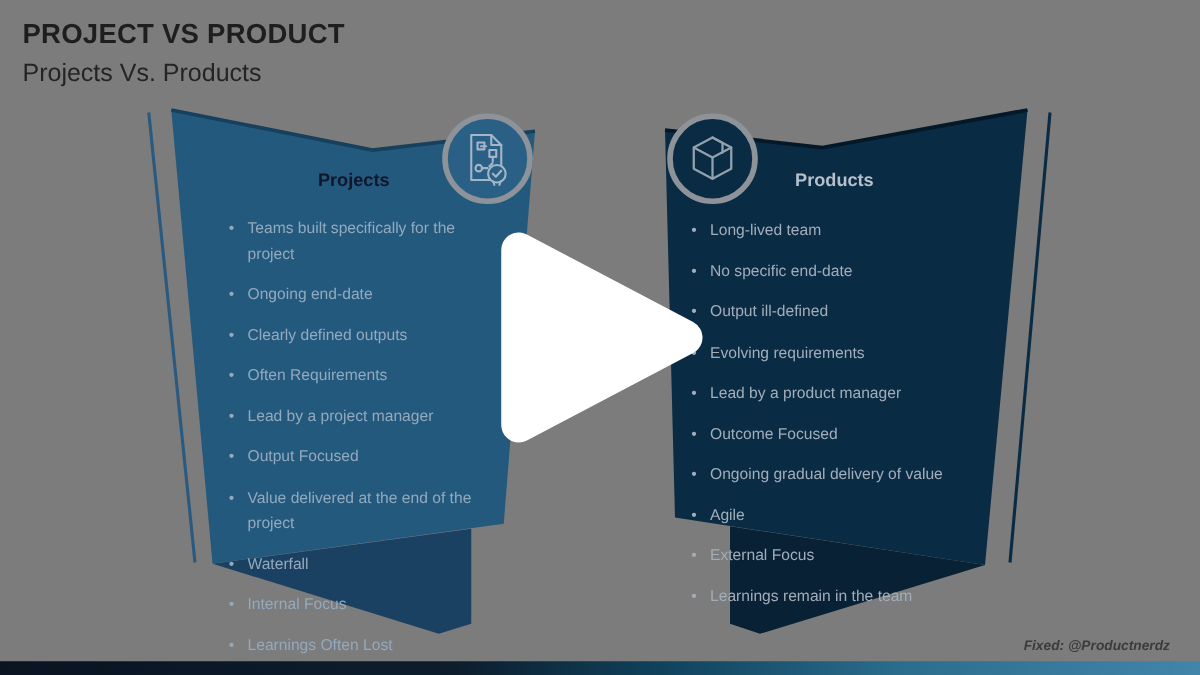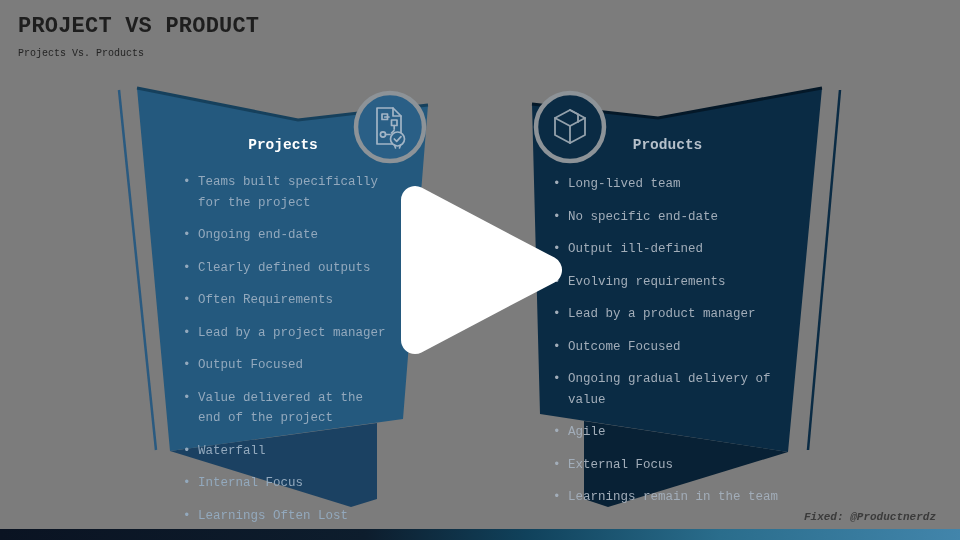--- a/index.html
+++ b/index.html
@@ -1,33 +1,33 @@
 <!DOCTYPE html>
 <html><head>
 <meta charset="utf-8">
 <style>
   html,body{margin:0;padding:0;background:#555;}
   .stage{
     position:relative;width:960px;height:540px;overflow:hidden;
     background:#7c7c7c;
-    font-family:Liberation Mono, monospace;
+    font-family:Liberation Sans, sans-serif;
   }
   .title{
     position:absolute;left:18px;top:14px;
     font-size:22px;font-weight:800;color:#1e1e1e;letter-spacing:.2px;
   }
   .subtitle{
     position:absolute;left:18px;top:48px;
-    font-size:10px;color:#242424;
+    font-size:20px;color:#242424;
   }
   .shapes{position:absolute;left:0;top:0;}
   .panel-header{
     position:absolute;font-size:14.5px;font-weight:700;text-align:center;
   }
-  .panel-header.left{left:168px;top:137px;width:230px;color:#ffffff;}
+  .panel-header.left{left:168px;top:137px;width:230px;color:#0f172a;}
   .panel-header.right{left:560px;top:137px;width:215px;color:#b6c0ca;}
   ul.bullets{
     position:absolute;margin:0;padding:0;list-style:none;
     font-size:12.5px;line-height:20.5px;
   }
   ul.bullets li{margin:12px 0 1px 0;padding-left:17px;position:relative;}
   ul.bullets li::before{
     content:"\2022";position:absolute;left:2px;top:0;
   }
   ul.bullets.left{left:181px;top:160px;width:208px;color:#93a9bd;}

